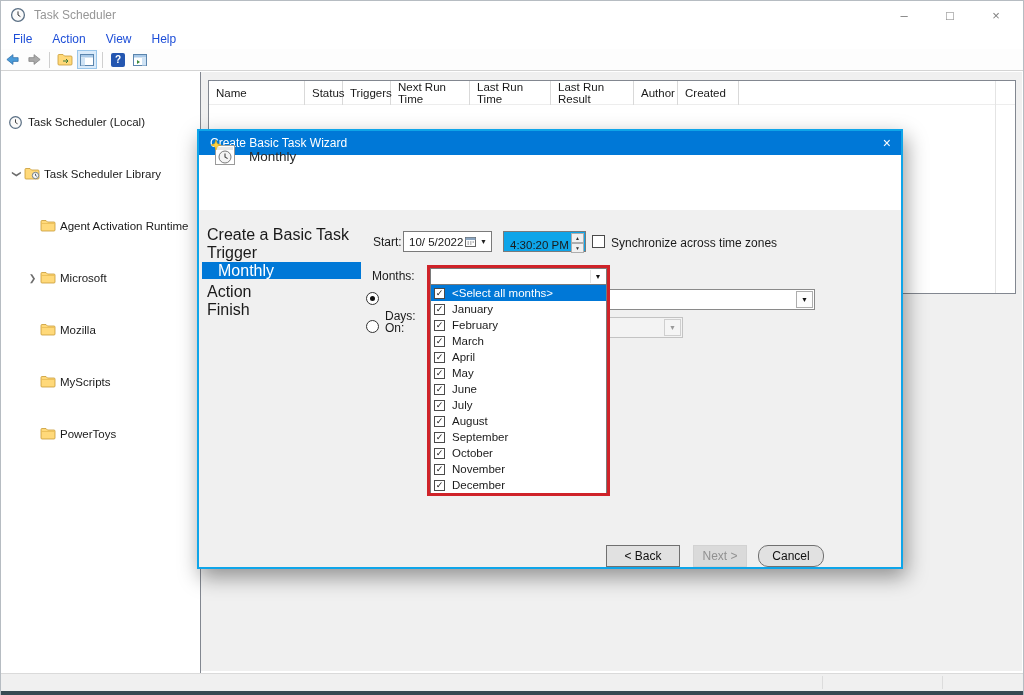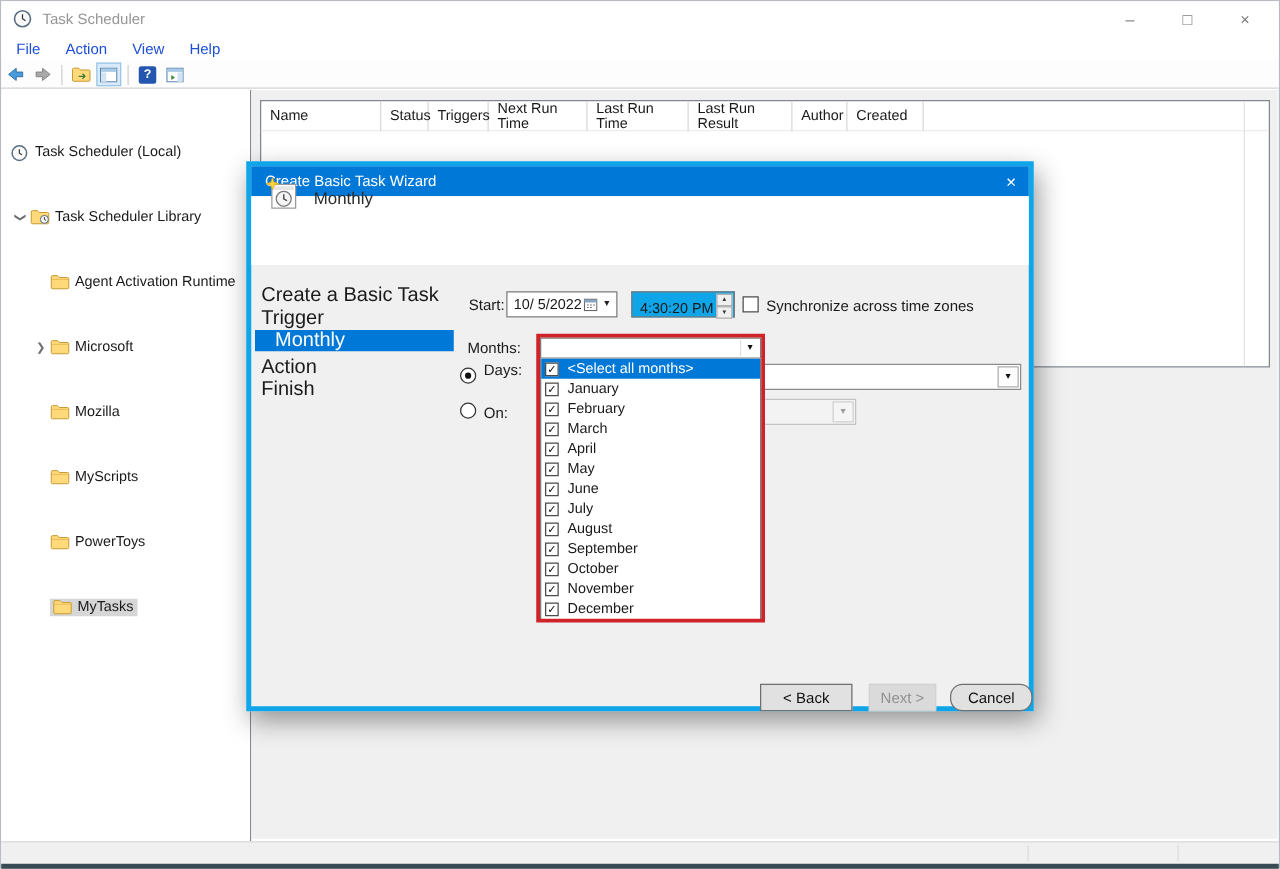--- a/index.html
+++ b/index.html
@@ -42,21 +42,21 @@
   .lp-header { display:flex; height:24px; border-bottom:1px solid #ededed; }
   .col { height:24px; display:flex; align-items:center; padding-left:7px; font-size:11.5px; color:#1a1a1a; border-right:1px solid #d9d9d9; }
   .endline { position:absolute; left:786px; top:0; bottom:0; border-left:1px solid #e4e4e4; }
 
   
   .statusbar { position:absolute; left:0; right:0; top:672px; height:18px; background:#f0f0f0; border-top:1px solid #dadada; }
   .ssep { position:absolute; top:2px; bottom:2px; width:1px; background:#dcdcdc; }
   .bottom-edge { position:absolute; left:0; right:0; top:690px; height:5px; background:#384a53; }
 
   
-  .dialog { position:absolute; left:196px; top:128px; width:630px; height:440px; background:#f0f0f0; border:4px solid #0ea5e9; box-shadow:3px 8px 20px rgba(0,0,0,.40); }
+  .dialog { position:absolute; left:196px; top:128px; width:706px; height:440px; background:#f0f0f0; border:2px solid #0ea5e9; box-shadow:3px 8px 20px rgba(0,0,0,.40); }
   .dlg-title { position:absolute; left:0; top:0; right:0; height:24px; background:var(--accent,#0078d7); color:#fff; display:flex; align-items:center; padding-left:11px; font-size:12px; }
   .dlg-x { position:absolute; right:10px; top:0; height:24px; display:flex; align-items:center; font-size:14px; color:#fff; }
   .dlg-header { position:absolute; left:0; top:24px; right:0; height:55px; background:#fff; }
   .wiz-ico { position:absolute; left:12px; top:9px; }
   .wiz-h { position:absolute; left:50px; top:18px; font-size:13.5px; color:#2b2b2b; }
 
   .nav { position:absolute; left:3px; top:95px; width:159px; }
   .nav-item { height:17px; line-height:17px; font-size:16px; padding-left:5px; margin-bottom:1px; color:#1a1a1a; }
   .nav-item.sel { background:var(--accent,#0078d7); color:#fff; padding-left:16px; margin-bottom:4px; }
 
@@ -70,21 +70,21 @@
   .spin i { flex:1; font-style:normal; font-size:5px; line-height:8px; text-align:center; background:#f0f0f0; border:1px solid #adadad; color:#333; }
 
   .cb { width:13px; height:13px; background:#fff; border:1px solid #4a4a4a; display:inline-flex; align-items:center; justify-content:center; font-size:10px; line-height:11px; color:#111; }
   .sync-cb { position:absolute; left:393px; top:104px; }
   .sync-lbl { left:412px; top:105px; }
 
   .months-lbl { left:173px; top:138px; }
   .radio { position:absolute; width:13px; height:13px; border-radius:50%; border:1px solid #333; background:#fff; display:flex; align-items:center; justify-content:center; }
   .radio.sel::after { content:""; width:5px; height:5px; border-radius:50%; background:#111; }
   .days-radio { left:167px; top:161px; }
-  .days-lbl { left:186px; top:156px; }
+  .days-lbl { left:186px; top:178px; }
   .on-radio { left:167px; top:189px; }
   .on-lbl { left:186px; top:190px; }
 
   .bg-combo { position:absolute; background:#fff; border:1px solid #8a8a8a; z-index:1; }
   .days-combo { left:350px; top:158px; width:266px; height:21px; }
   .dis-combo { left:350px; top:186px; width:134px; height:21px; background:#f3f3f3; border-color:#c3c3c3; }
   .combo-btn { position:absolute; right:1px; top:1px; bottom:1px; width:17px; display:flex; align-items:center; justify-content:center; font-size:7px; color:#111; background:#fdfdfd; border:1px solid #adadad; }
   .combo-btn.dis { color:#9a9a9a; background:#f5f5f5; border-color:#cfcfcf; }
 
   .red-box { position:absolute; left:228px; top:134px; width:183px; height:231px; border:3px solid var(--red,#cf2329); z-index:7; pointer-events:none; }
@@ -239,32 +239,20 @@
           <span class="tplain" style="display: inline-flex; align-items: center;">
             <span class="ticon">
               <svg width="16" height="13" viewBox="0 0 16 13">
                 <path d="M1 2.5 Q1 1.5 2 1.5 H6 L7.5 3 H14 Q15 3 15 4 V11 Q15 12 14 12 H2 Q1 12 1 11 Z" fill="#ffd97a" stroke="#c89b35" stroke-width="0.8"></path>
                 <path d="M1.6 4.5 H14.4" stroke="#e9bc55" stroke-width="0.8"></path>
               </svg>
             </span>
             <span>PowerToys</span>
           </span>
         </div>
-        <div class="tree-row lvl2">
-          <span class="chev"></span>
-          <span class="tsel" style="display: inline-flex; align-items: center;">
-            <span class="ticon">
-              <svg width="16" height="13" viewBox="0 0 16 13">
-                <path d="M1 2.5 Q1 1.5 2 1.5 H6 L7.5 3 H14 Q15 3 15 4 V11 Q15 12 14 12 H2 Q1 12 1 11 Z" fill="#ffd97a" stroke="#c89b35" stroke-width="0.8"></path>
-                <path d="M1.6 4.5 H14.4" stroke="#e9bc55" stroke-width="0.8"></path>
-              </svg>
-            </span>
-            <span>MyTasks</span>
-          </span>
-        </div>
       </div>
   </div>
 
   <div class="main">
     <div class="list-panel">
       <div class="lp-header" id="task-cols">
           <div class="col" style="width: 96px;">Name</div>
           <div class="col" style="width: 38px;">Status</div>
           <div class="col" style="width: 48px;">Triggers</div>
           <div class="col" style="width: 79px;">Next Run Time</div>

